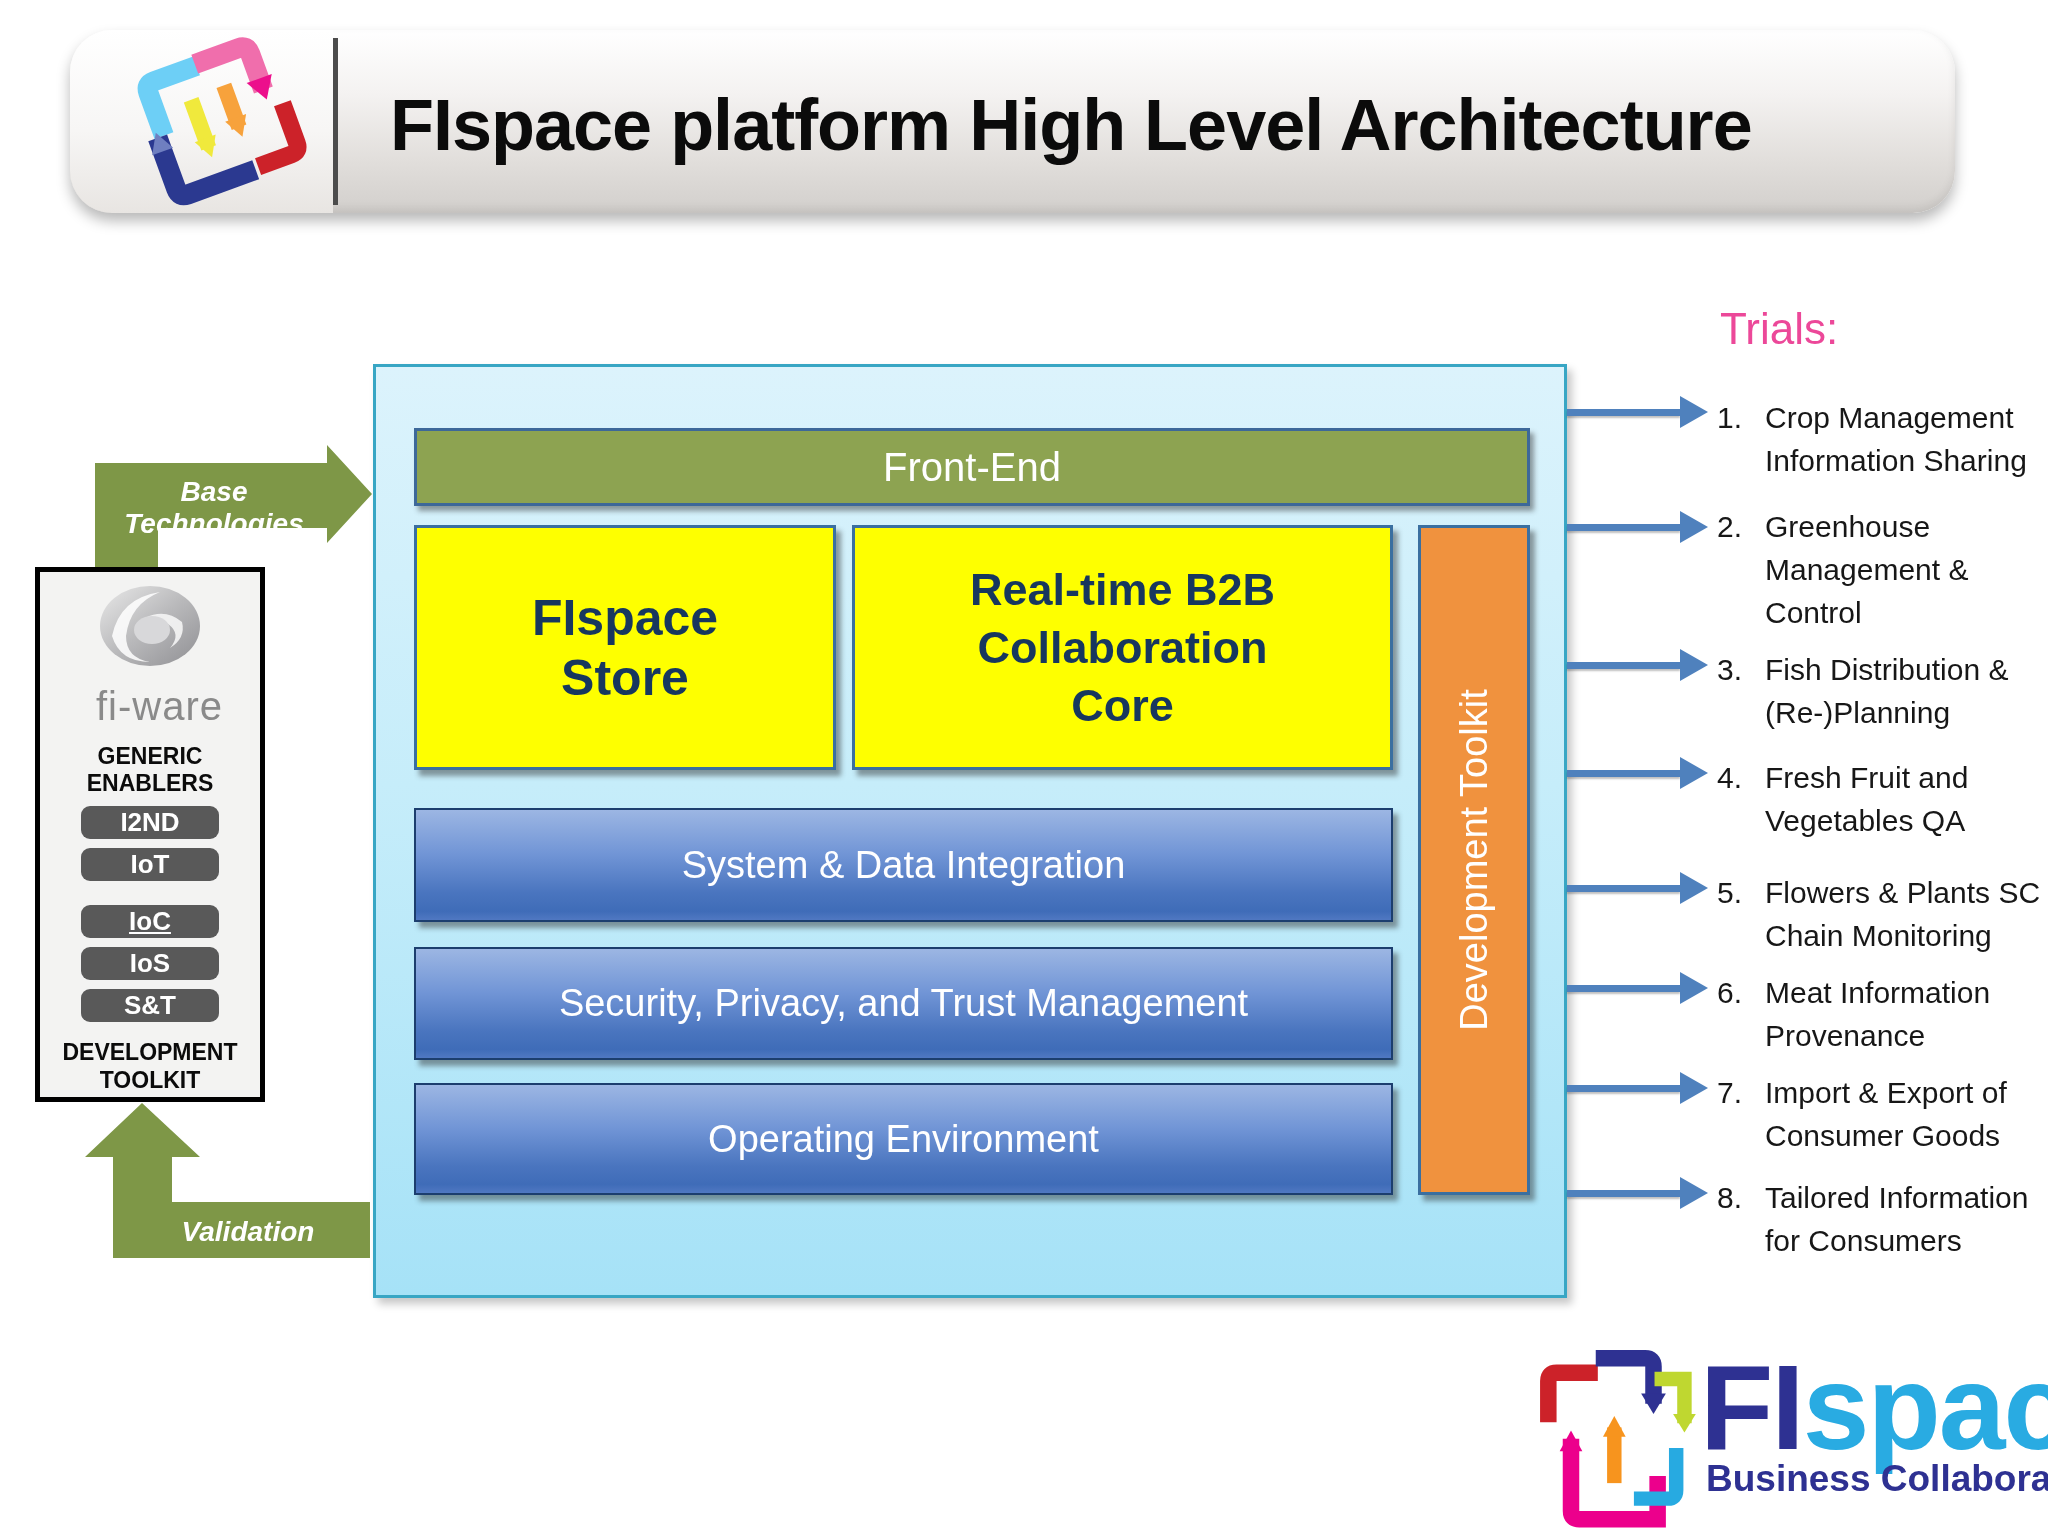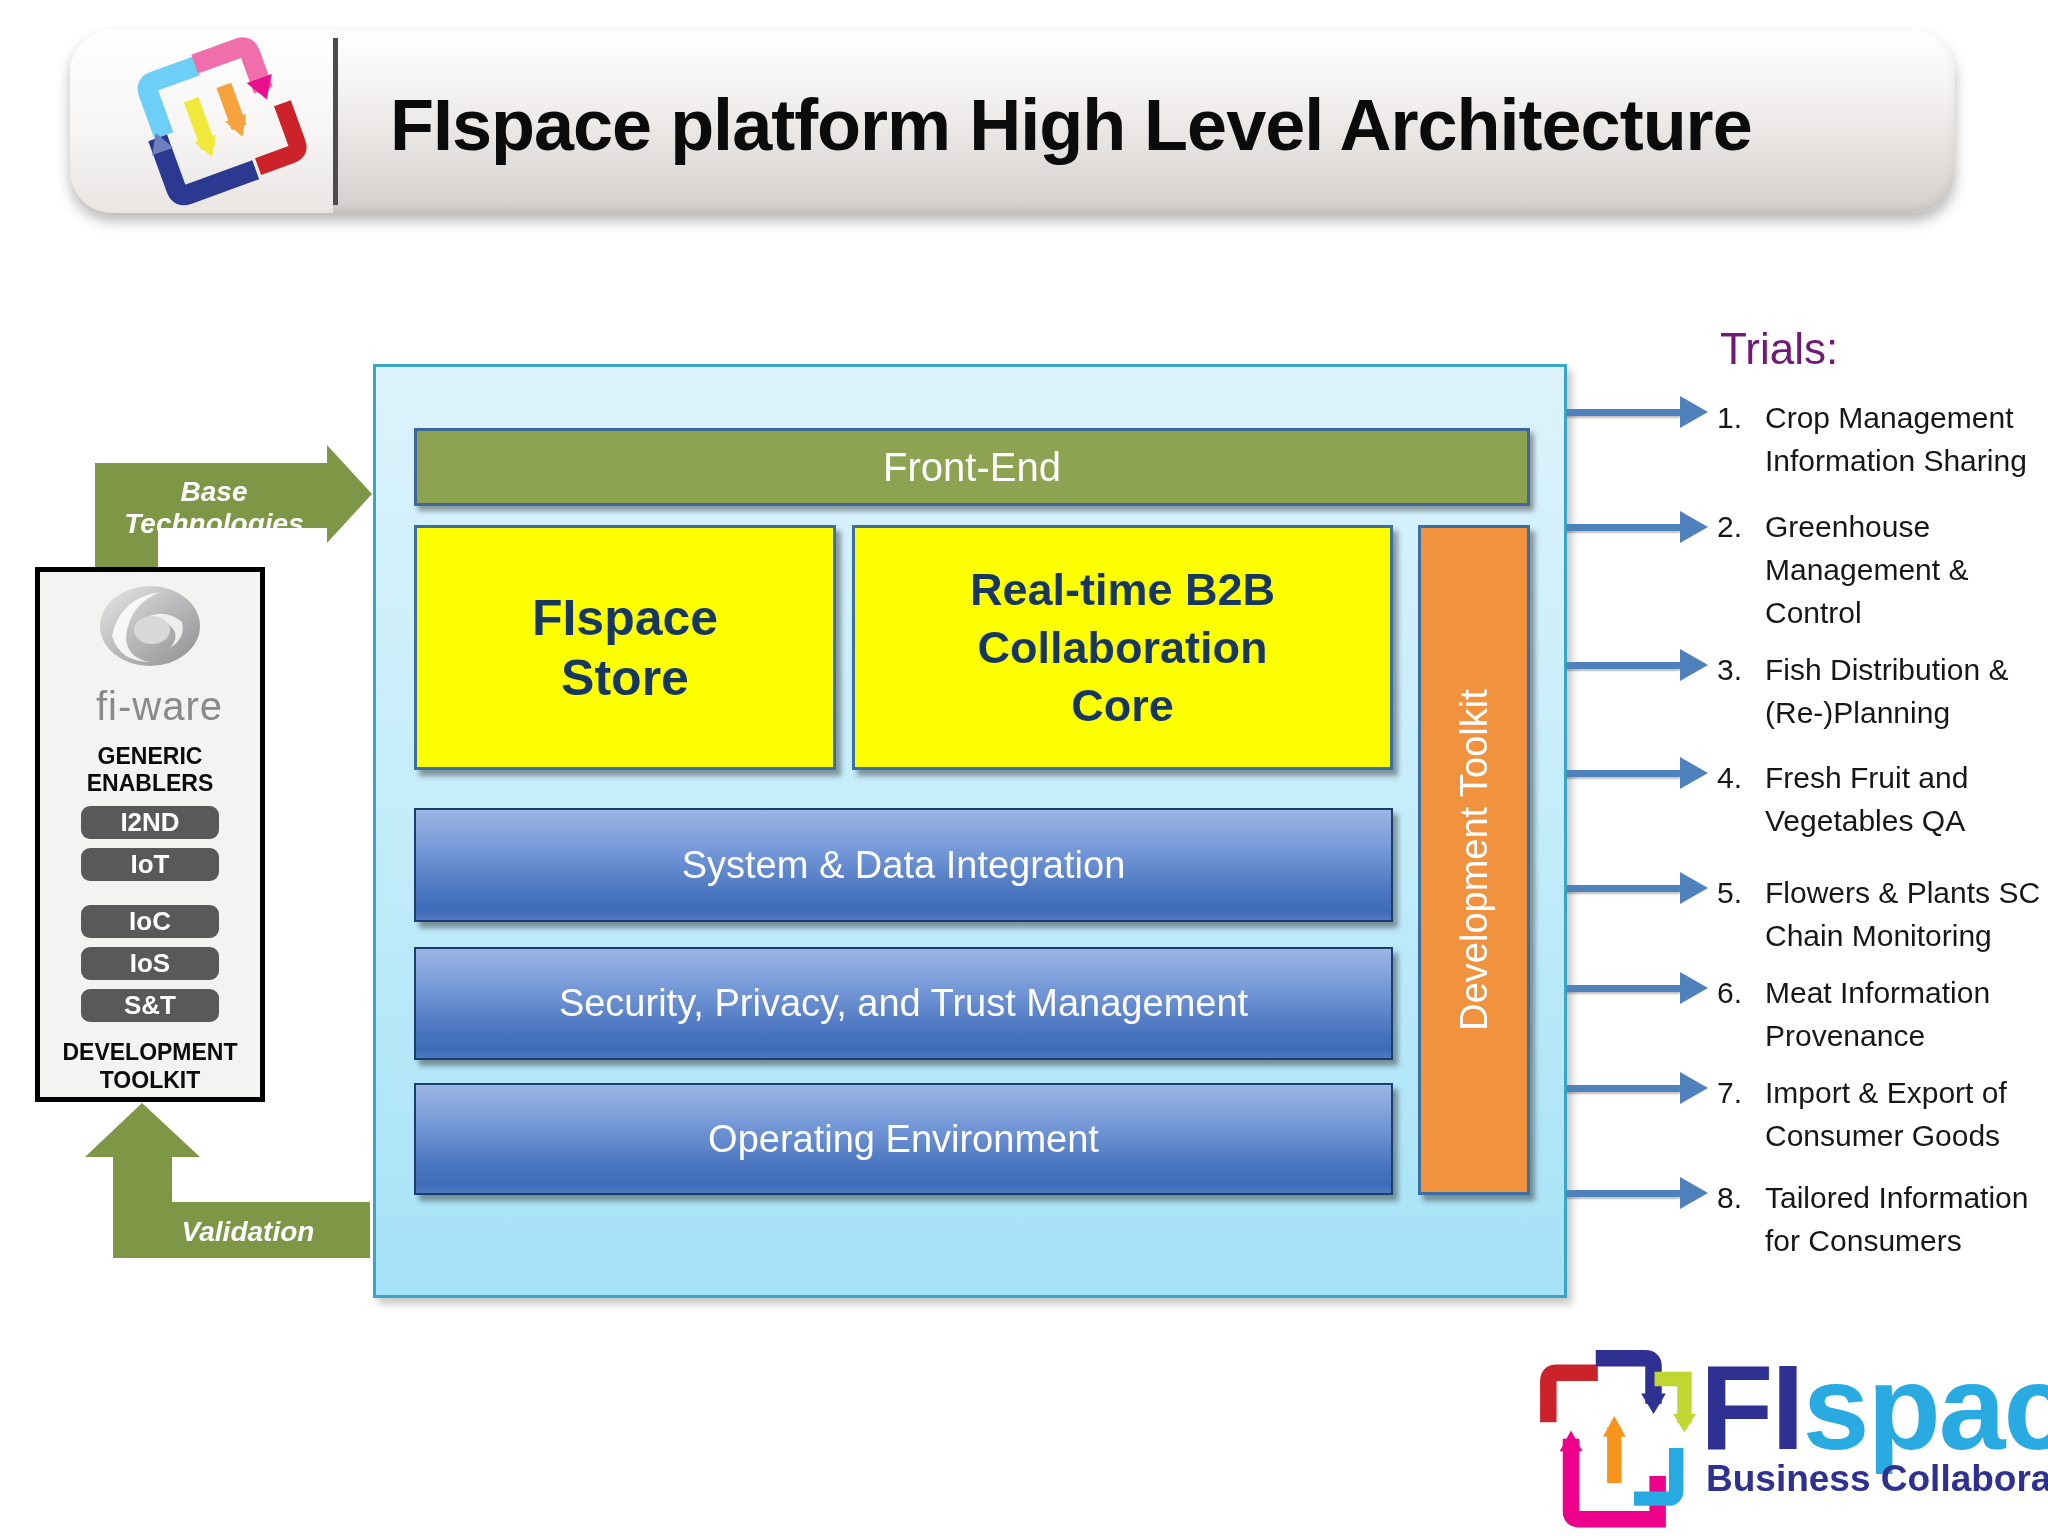--- a/index.html
+++ b/index.html
@@ -47,30 +47,30 @@
   .layer2{top:947px;}
   .layer3{top:1083px;height:112px;}
 
   
   .fiware-box{position:absolute;left:35px;top:567px;width:230px;height:535px;background:#f3f3f2;
     border:5px solid #000000;box-sizing:border-box;text-align:center;}
   .fiware-text{margin-top:2px;font-size:40px;color:#8a8a8a;letter-spacing:1px;margin-left:19px;}
   .ge-heading{margin-top:14px;font-size:23px;font-weight:bold;color:#0b0b0b;}
   .enabler{width:138px;height:33px;margin:9px auto 0 auto;background:#595959;border-radius:9px;
     color:#ffffff;font-size:26px;font-weight:bold;line-height:33px;}
-  .enabler.u{margin-top:24px;}
+  .enabler.u{text-decoration:underline;margin-top:24px;}
   .toolkit-label{margin-top:16px;font-size:23px;font-weight:bold;color:#0b0b0b;line-height:28px;}
 
   
   .green-label{position:absolute;color:#ffffff;font-weight:bold;font-style:italic;font-size:28px;text-align:center;}
   .label-basetech{left:100px;top:476px;width:228px;}
   .label-validation{left:148px;top:1216px;width:200px;}
 
   
-  .trials-heading{position:absolute;left:1720px;top:324px;width:220px;font-size:44px;color:#701a75;}
+  .trials-heading{position:absolute;left:1720px;top:304px;width:220px;font-size:44px;color:#ec4899;}
   .trial-item{position:absolute;left:1717px;width:330px;display:flex;color:#171717;font-size:30px;line-height:43px;}
   .trial-num{width:48px;flex:none;}
   .trial-lines span{display:block;}
   .trial-arrow{position:absolute;left:1567px;width:141px;height:32px;}
   .trial-arrow .shaft{position:absolute;left:0;top:13px;width:113px;height:7px;background:#4f81bd;box-shadow:0 2px 2px rgba(0,0,0,0.25);}
   .trial-arrow .head{position:absolute;right:0;top:0;width:0;height:0;
     border-left:28px solid #4f81bd;border-top:16px solid transparent;border-bottom:16px solid transparent;}
 
   
   .footer-logo-text{position:absolute;left:1700px;top:1338px;font-size:120px;font-weight:bold;letter-spacing:-2px;white-space:nowrap;}

